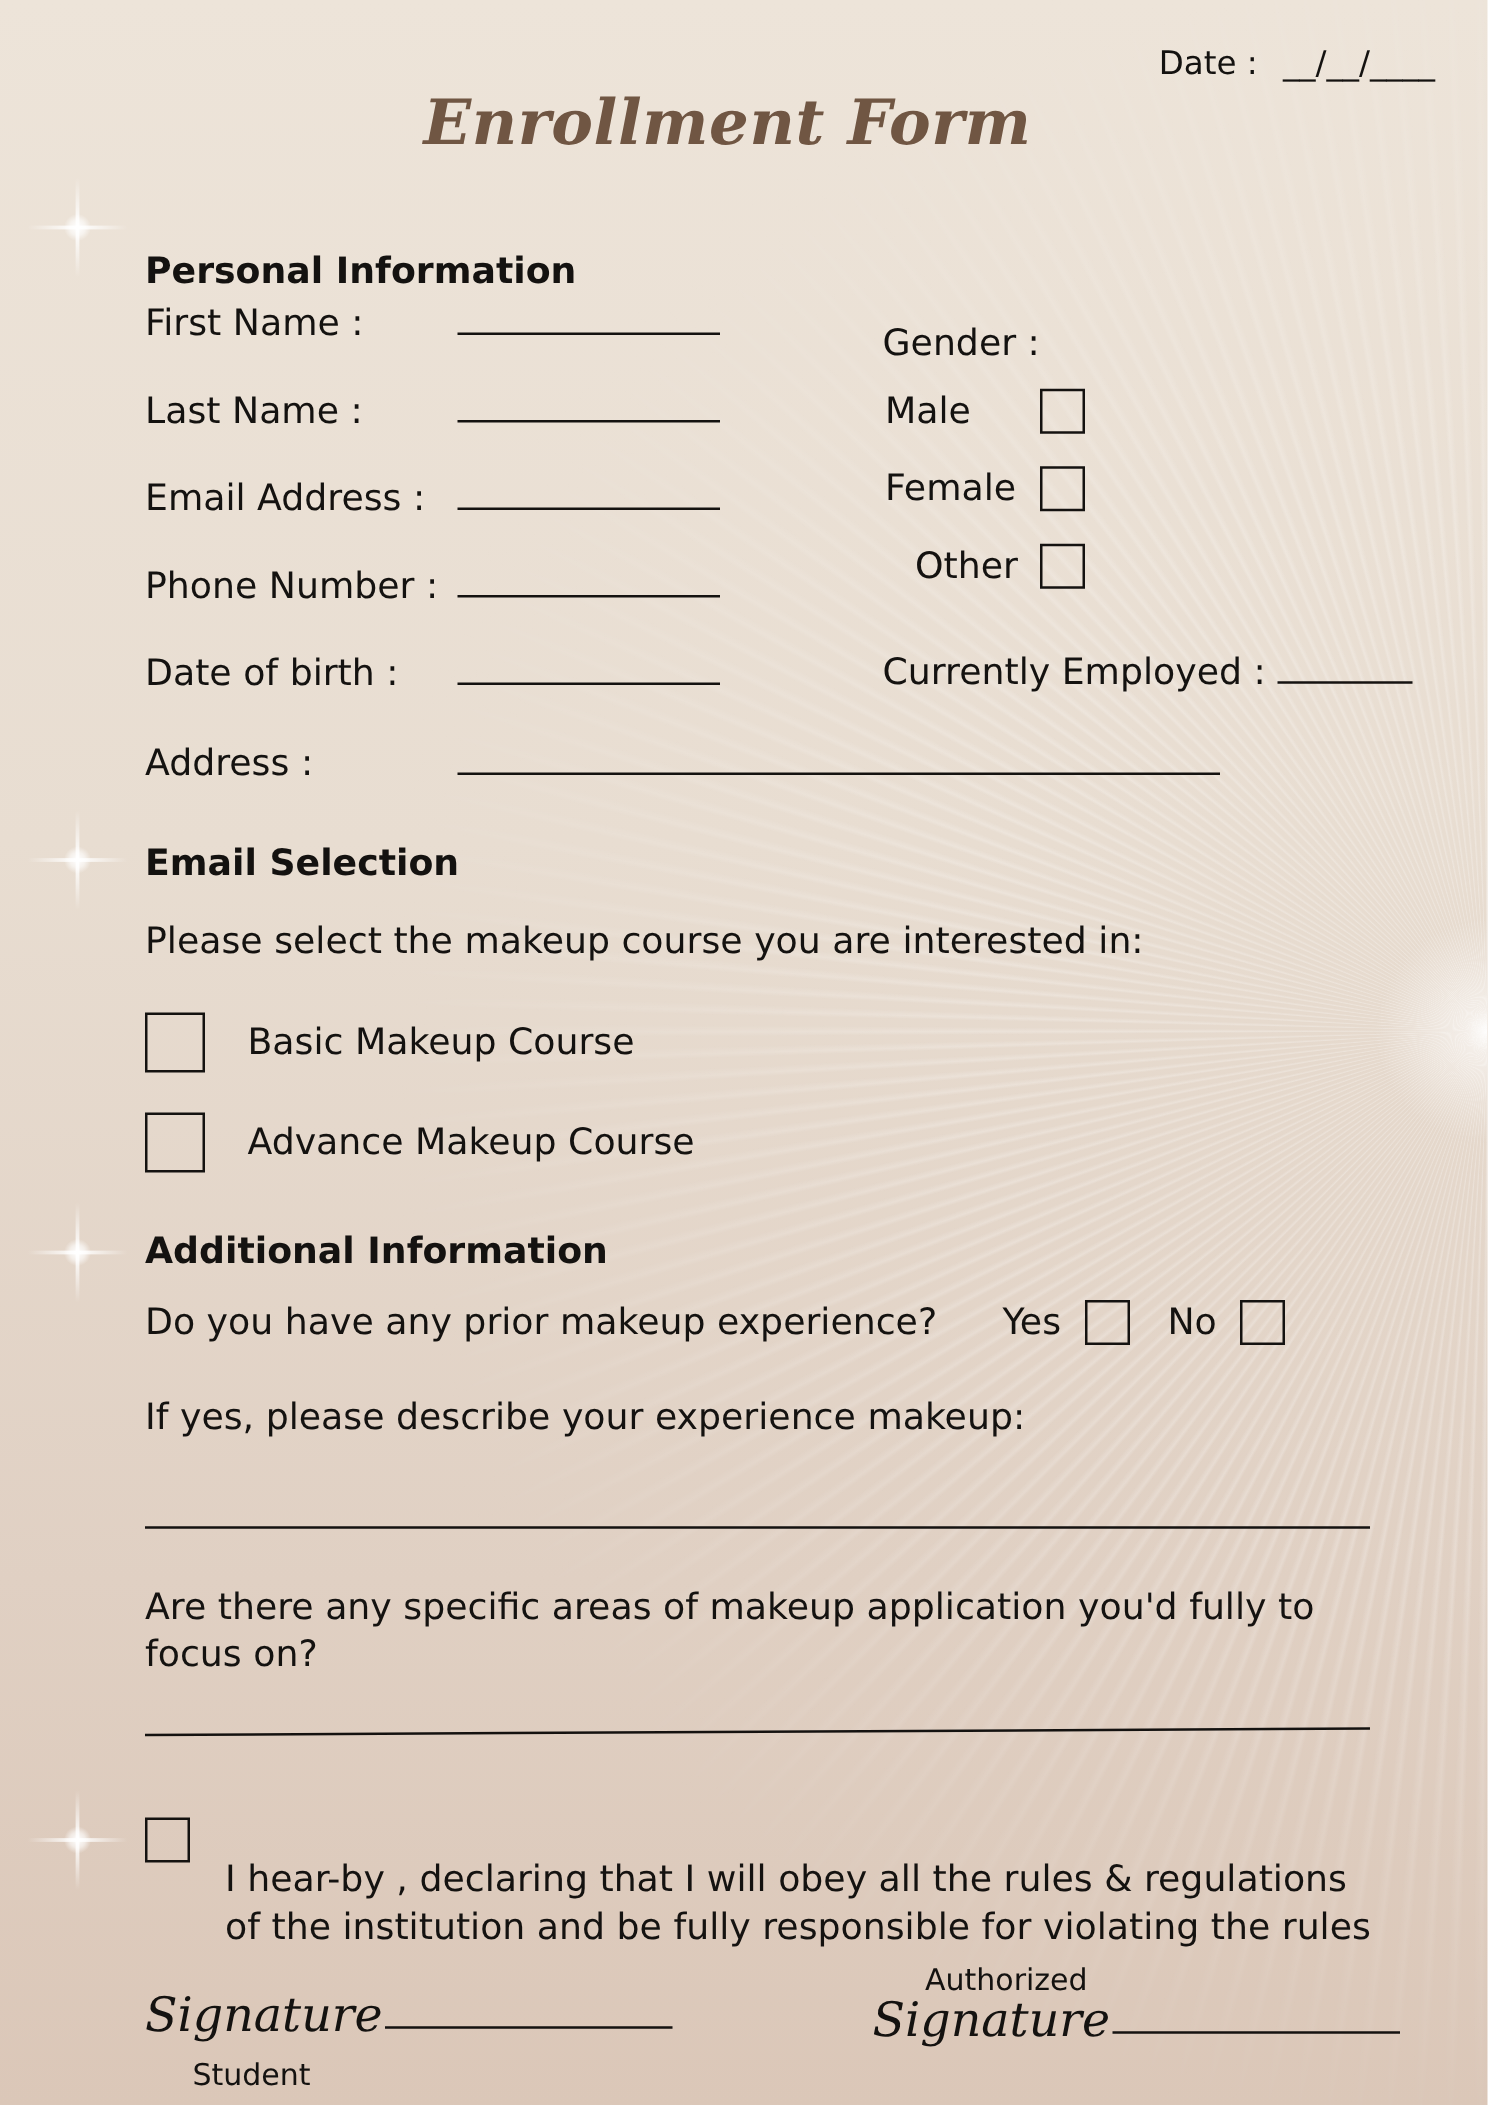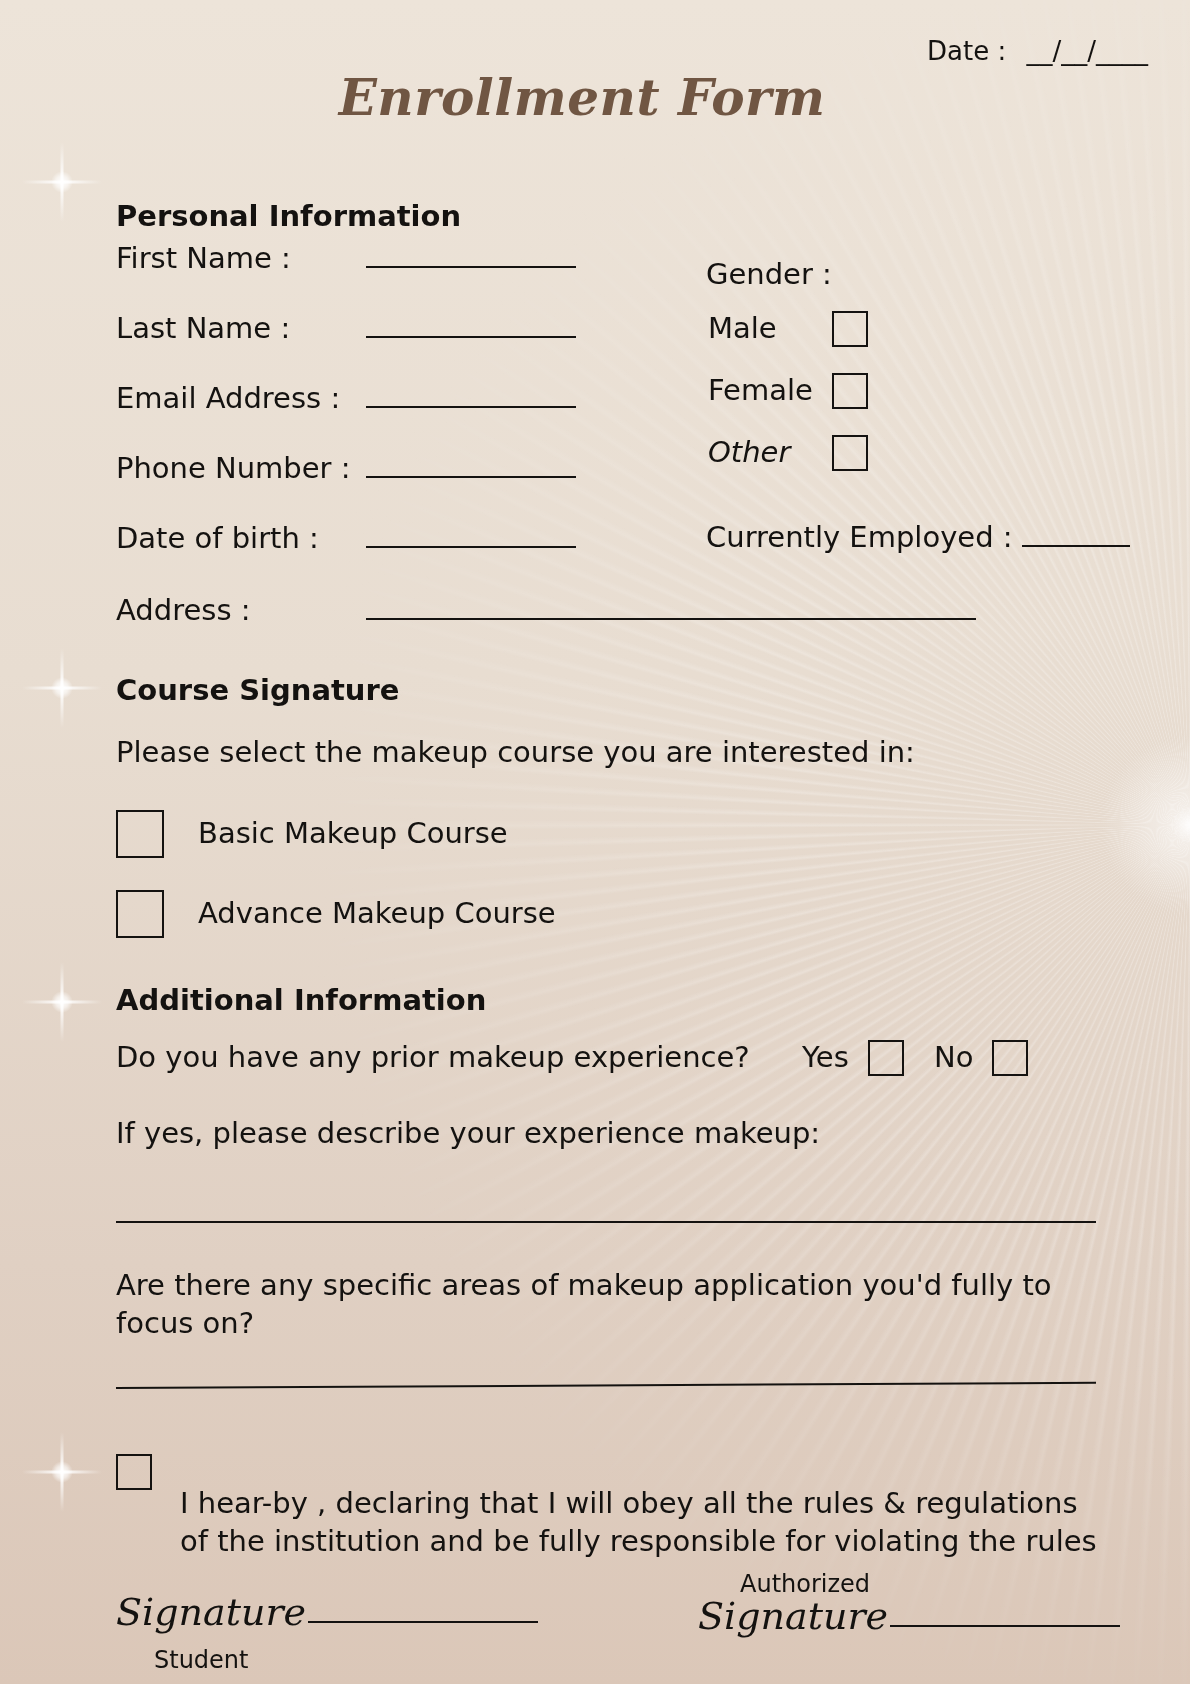--- a/index.html
+++ b/index.html
@@ -88,27 +88,27 @@
 <div class="line" style="left:366px; top:618px; width:610px;"></div>
 
 <div class="abs label" style="left:706px; top:241px;margin-top:16px;">Gender :</div>
 
 <div class="abs label" style="left:708px; top:311px;">Male</div>
 <div class="box" style="left:832px; top:311px; width:36px; height:36px;"></div>
 
 <div class="abs label" style="left:708px; top:373px;">Female</div>
 <div class="box" style="left:832px; top:373px; width:36px; height:36px;"></div>
 
-<div class="abs label" style="left:708px; top:435px;font-style:italic;">Other</div>
+<div class="abs label" style="left:732px; top:435px;">Other</div>
 <div class="box" style="left:832px; top:435px; width:36px; height:36px;"></div>
 
 <div class="abs label" style="left:706px; top:520px;">Currently Employed :</div>
 <div class="line" style="left:1022px; top:545px; width:108px;"></div>
 
-<div class="abs section" style="left:116px; top:673px;">Course Signature</div>
+<div class="abs section" style="left:116px; top:673px;">Email Selection</div>
 <div class="abs label" style="left:116px; top:735px;">Please select the makeup course you are interested in:</div>
 
 <div class="box" style="left:116px; top:810px; width:48px; height:48px;"></div>
 <div class="abs label" style="left:198px; top:816px;">Basic Makeup Course</div>
 
 <div class="box" style="left:116px; top:890px; width:48px; height:48px;"></div>
 <div class="abs label" style="left:198px; top:896px;">Advance Makeup Course</div>
 
 <div class="abs section" style="left:116px; top:983px;">Additional Information</div>
 

